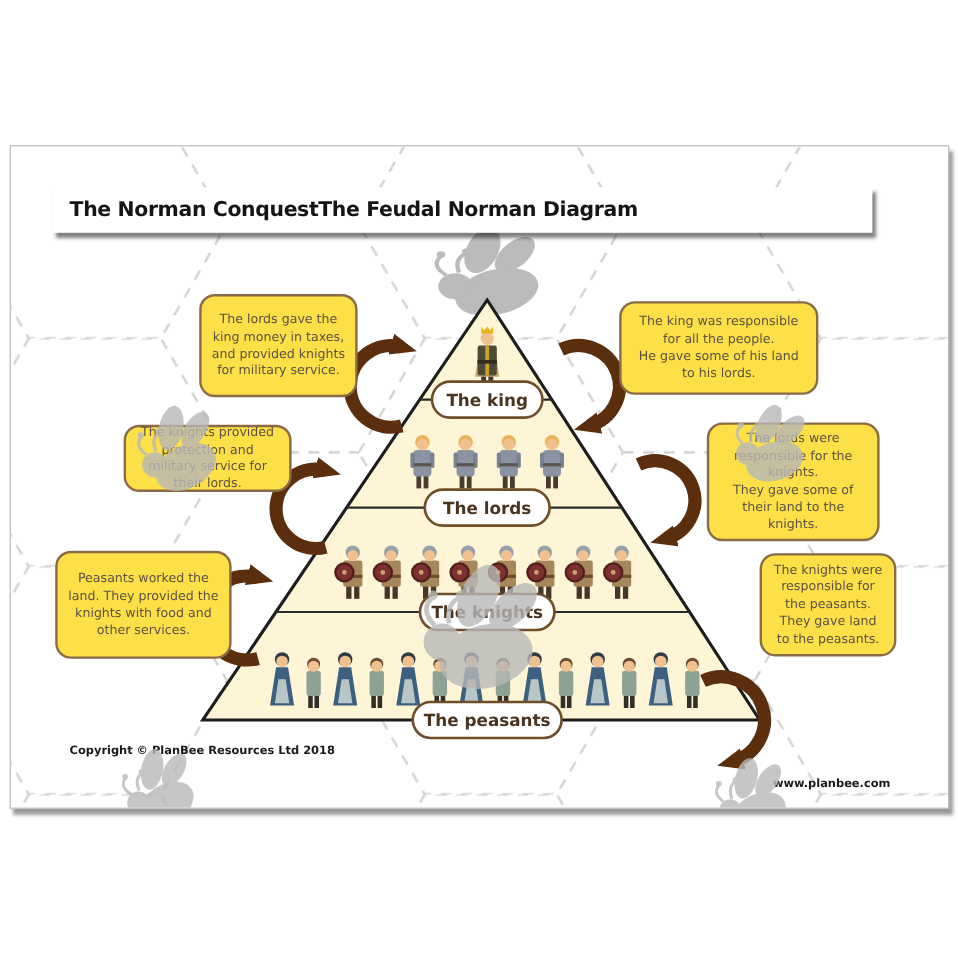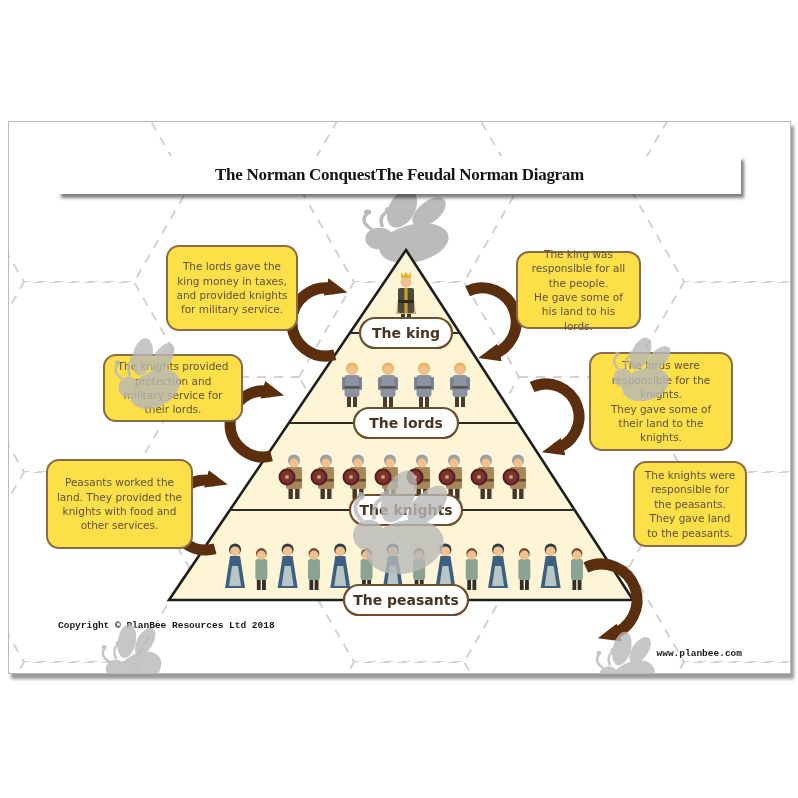--- a/index.html
+++ b/index.html
@@ -7,26 +7,26 @@
   .sheet{position:absolute;left:8px;top:121px;width:781px;height:551px;background:#ffffff;
          border:1px solid #b9b9b9;box-shadow:3px 5px 3px rgba(70,70,70,.55);overflow:hidden;}
   .layer{position:absolute;inset:0;}
   #bgpattern{z-index:0;}
   #beelayer1{z-index:1;}
   #diagram{z-index:2;}
   .annotation{position:absolute;z-index:3;background:#fde047;border:2px solid #8a6b45;border-radius:13px;
       color:#5e5144;font-size:10.5px;line-height:1.38;text-align:center;display:flex;align-items:center;
       justify-content:center;padding:6px 8px;box-sizing:border-box;white-space:pre-line;}
   .bee{position:absolute;z-index:4;}
-  .titlebar{position:absolute;z-index:5;left:49px;top:34px;width:683px;height:38px;background:#ffffff;
-      box-shadow:3px 4px 3px rgba(0,0,0,.5);display:flex;align-items:center;justify-content:center;
-      padding:0 14px;box-sizing:border-box;font-family:Liberation Serif, serif;}
+  .titlebar{position:absolute;z-index:5;left:35px;top:34px;width:683px;height:38px;background:#ffffff;
+      box-shadow:3px 4px 3px rgba(0,0,0,.5);display:flex;align-items:center;justify-content:flex-start;
+      padding:0 14px;box-sizing:border-box;}
   .titlebar span{font-weight:bold;font-size:17px;color:#151515;letter-spacing:-0.3px;}
   .footer{position:absolute;z-index:3;left:0;right:0;top:498px;height:20px;}
-  .footer span{position:absolute;font-weight:bold;font-size:9.5px;color:#1a1a1a;font-family:Liberation Mono, monospace;}
+  .footer span{position:absolute;font-weight:bold;font-size:9.5px;color:#1a1a1a;}
   #copyright{left:49px;}
   #website{right:48px;margin-top:28px;}
   text.pill-label{font-weight:bold;font-size:14px;fill:#4a3420;font-family:"DejaVu Sans",sans-serif;}
 </style>
 </head>
 <body>
 
 <div class="sheet">
 
   <svg id="bgpattern" class="layer" width="781" height="551">
@@ -320,23 +320,23 @@
         <text class="pill-label" x="397" y="393" text-anchor="middle">The knights</text>
       </g>
       <g>
         <rect x="335" y="463" width="124" height="30" rx="15" fill="#ffffff" stroke="#6f4e2a" stroke-width="2.2"></rect>
         <text class="pill-label" x="397" y="483" text-anchor="middle">The peasants</text>
       </g>
     </g>
   </svg>
 
   <div class="annotation" style="left:157px;top:123px;width:132px;height:86px;">The lords gave the king money in taxes, and provided knights for military service.</div>
-  <div class="annotation" style="left:94px;top:232px;width:140px;height:68px;">The knights provided protection and military service for their lords.</div>
+  <div class="annotation" style="left:94px;top:232px;width:140px;height:56px;">The knights provided protection and military service for their lords.</div>
   <div class="annotation" style="left:37px;top:337px;width:147px;height:90px;">Peasants worked the land. They provided the knights with food and other services.</div>
-  <div class="annotation" style="left:507px;top:129px;width:125px;height:78px;">The king was responsible for all the people.
+  <div class="annotation" style="left:507px;top:129px;width:166px;height:78px;">The king was responsible for all the people.
 He gave some of his land to his lords.</div>
   <div class="annotation" style="left:580px;top:230px;width:144px;height:99px;">The lords were responsible for the knights.
 They gave some of their land to the knights.</div>
   <div class="annotation" style="left:624px;top:339px;width:114px;height:86px;">The knights were responsible for the peasants.
 They gave land to the peasants.</div>
 
   <div class="titlebar">
     <span>The Norman Conquest</span>
     <span>The Feudal Norman Diagram</span>
   </div>

